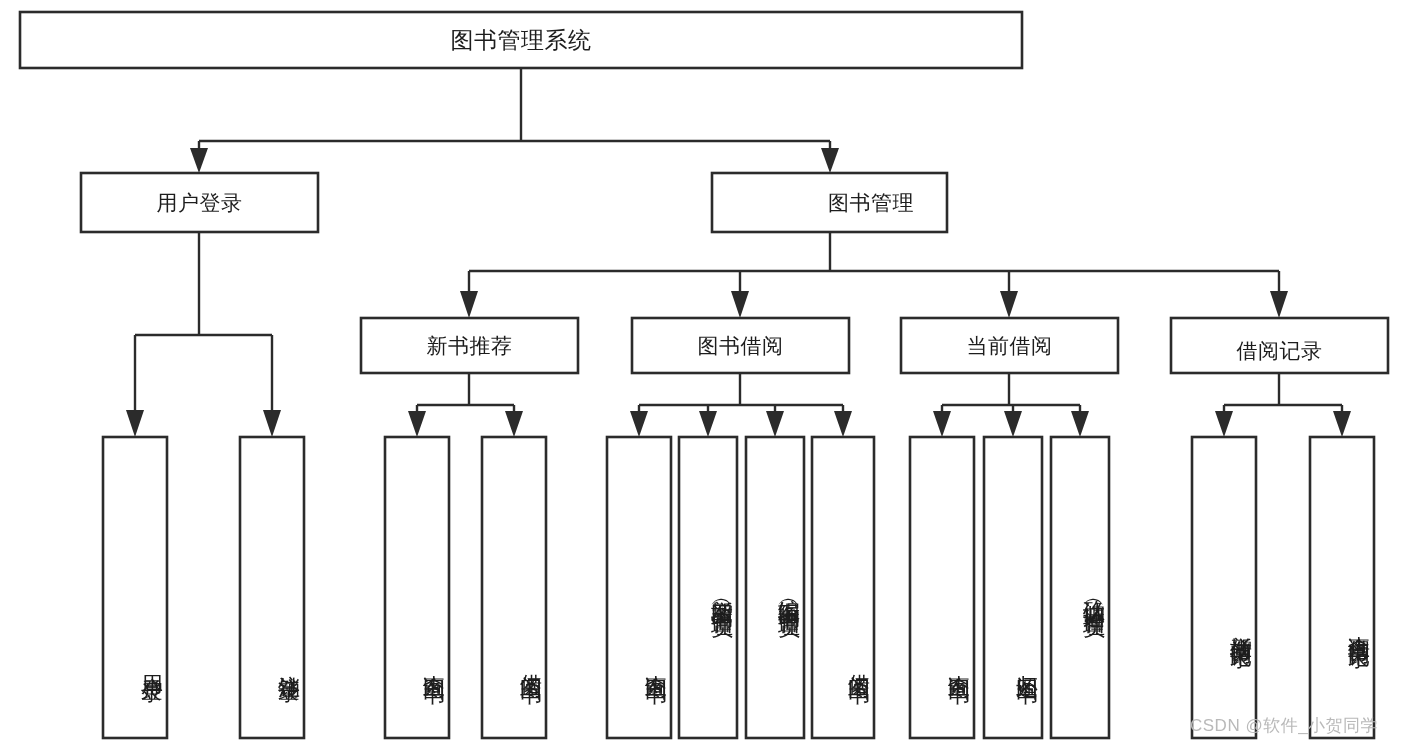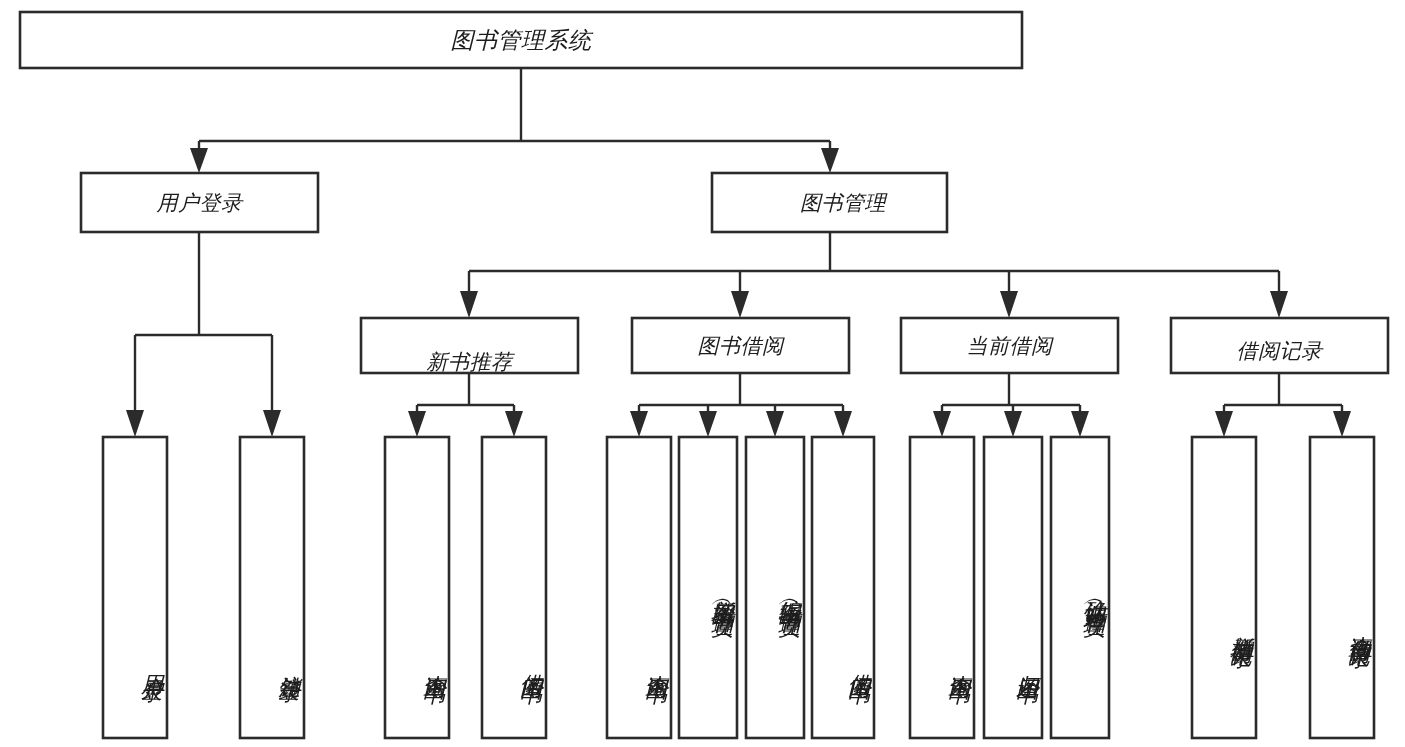--- a/index.html
+++ b/index.html
@@ -11,21 +11,20 @@
     width: 1405px;
     height: 747px;
     font-family: "Liberation Sans", "DejaVu Sans", sans-serif;
     overflow: hidden;
   }
   #diagram-root {
     position: relative;
     width: 1405px;
     height: 747px;
     background: #ffffff;
-    font-style: italic;
   }
   svg.diagram-svg {
     position: absolute;
     top: 0;
     left: 0;
     width: 1405px;
     height: 747px;
   }
   .node-rect {
     fill: #ffffff;
@@ -185,23 +184,23 @@
       <path class="conn" d="M 1224 405 L 1224 415"></path>
       <path class="conn" d="M 1342 405 L 1342 415"></path>
       <polygon class="arrow-head" points="1215,411 1233,411 1224,437"></polygon>
       <polygon class="arrow-head" points="1333,411 1351,411 1342,437"></polygon>
     </g>
   </svg>
 
   <div class="node-label-h node-label-title" style="left:20px; top:12px; width:1002px; height:56px;">图书管理系统</div>
 
   <div class="node-label-h" style="left:81px; top:173px; width:237px; height:59px;">用户登录</div>
-  <div class="node-label-h" style="left:712px; top:173px; width:262px; height:59px;">图书管理</div>
-
-  <div class="node-label-h" style="left:361px; top:318px; width:217px; height:55px;margin-top:16px;">新书推荐</div>
+  <div class="node-label-h" style="left:740px; top:173px; width:262px; height:59px;">图书管理</div>
+
+  <div class="node-label-h" style="left:361px; top:318px; width:217px; height:55px;">新书推荐</div>
   <div class="node-label-h" style="left:632px; top:318px; width:217px; height:55px;border-radius:8px;">图书借阅</div>
   <div class="node-label-h" style="left:901px; top:318px; width:217px; height:55px;border-radius:16px;">当前借阅</div>
   <div class="node-label-h" style="left:1171px; top:318px; width:217px; height:66px;">借阅记录</div>
 
   <div class="node-label-v" style="left:103px; top:437px; width:64px; height:301px; padding-top:74px;">用户登录</div>
   <div class="node-label-v" style="left:240px; top:437px; width:64px; height:301px; padding-top:74px;">注销登录</div>
 
   <div class="node-label-v" style="left:385px; top:437px; width:64px; height:301px; padding-top:74px;">查询图书</div>
   <div class="node-label-v" style="left:482px; top:437px; width:64px; height:301px; padding-top:74px;">借阅图书</div>
 
@@ -210,13 +209,14 @@
   <div class="node-label-v" style="left:746px; top:437px; width:58px; height:301px; padding-top:6px;">编辑图书（管理员）</div>
   <div class="node-label-v" style="left:812px; top:437px; width:62px; height:301px; padding-top:74px;">借阅图书</div>
 
   <div class="node-label-v" style="left:910px; top:437px; width:64px; height:301px; padding-top:74px;">查询图书</div>
   <div class="node-label-v" style="left:984px; top:437px; width:58px; height:301px; padding-top:74px;">归还图书</div>
   <div class="node-label-v" style="left:1051px; top:437px; width:58px; height:301px; padding-top:6px;">确认归还（管理员）</div>
 
   <div class="node-label-v" style="left:1192px; top:437px; width:64px; height:301px; padding-top:38px;">新增借阅记录</div>
   <div class="node-label-v" style="left:1310px; top:437px; width:64px; height:301px; padding-top:38px;">查询借阅记录</div>
 
+  <div class="watermark">CSDN @软件_小贺同学</div>
 </div>
 
 </body></html>

